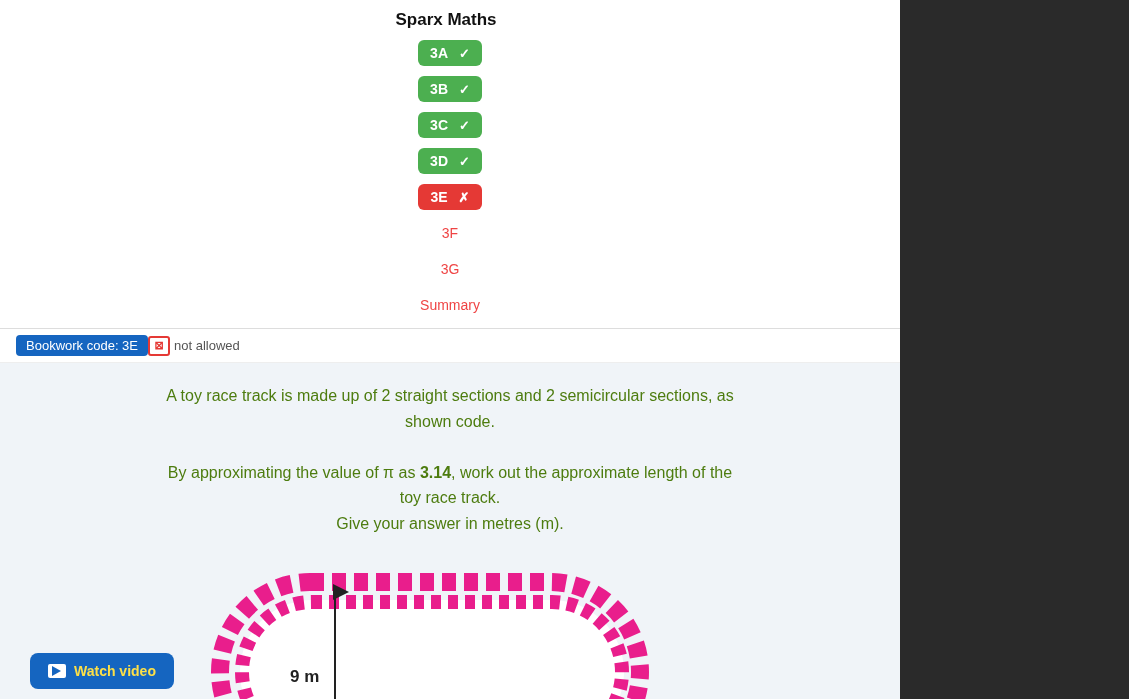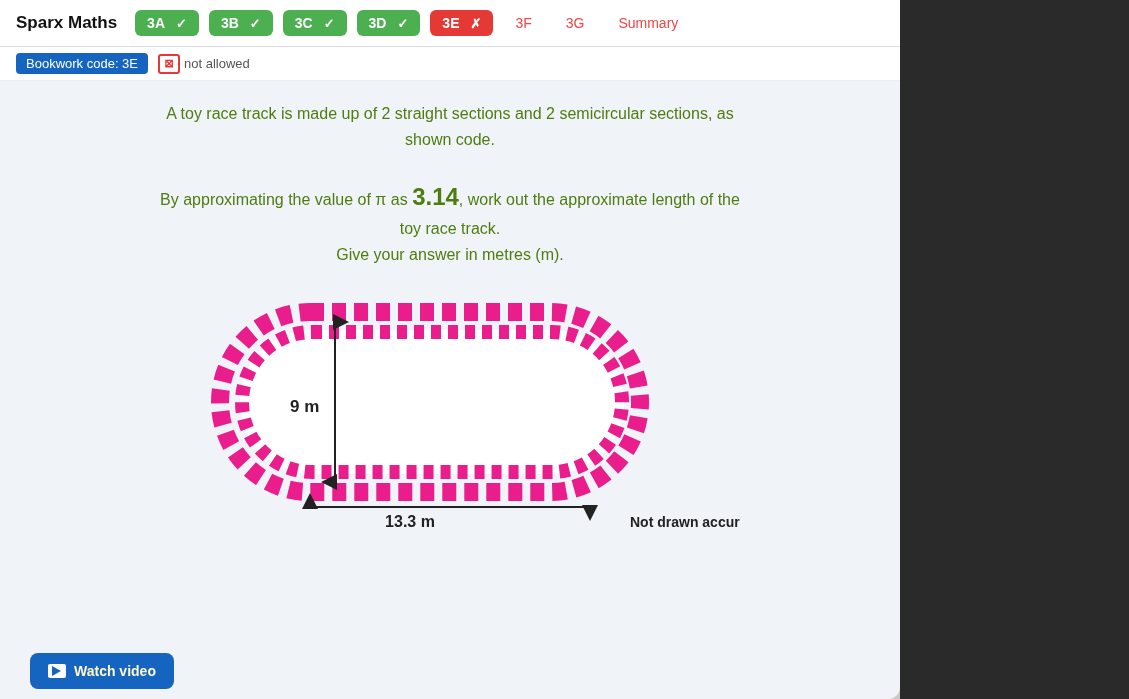--- a/index.html
+++ b/index.html
@@ -19,20 +19,21 @@
       border-radius: 0 12px 12px 0;
     }
     .header {
       background: white;
       padding: 10px 16px;
       display: flex;
       align-items: center;
       gap: 10px;
       border-bottom: 1px solid #ddd;
       flex-wrap: wrap;
+      flex-direction: column;
     }
     .app-title {
       font-weight: bold;
       font-size: 17px;
       color: #111;
       margin-right: 8px;
     }
     .nav-tab {
       display: flex;
       align-items: center;
@@ -59,21 +60,20 @@
       font-size: 13px;
     }
     .nav-tab .cross {
       color: white;
       font-size: 13px;
     }
     .sub-header {
       padding: 6px 16px;
       display: flex;
       align-items: center;
-      gap: 10px;
       background: white;
       border-bottom: 1px solid #eee;
     }
     .bookwork-code {
       background: #1565c0;
       color: white;
       padding: 3px 10px;
       border-radius: 4px;
       font-size: 13px;
     }
@@ -100,21 +100,21 @@
       padding: 20px 30px 10px 30px;
       background: #f0f4f8;
     }
     .question-text {
       font-size: 16px;
       color: #4d7c0f;
       line-height: 1.6;
       text-align: center;
     }
     .question-text .pi-val {
-      font-size: 24px;
+      font-size: 16px;
       font-weight: bold;
     }
     .diagram-container {
       display: flex;
       justify-content: center;
       align-items: flex-end;
       margin-top: 20px;
       position: relative;
     }
     .track-wrapper {
@@ -130,21 +130,21 @@
       position: absolute;
       bottom: 10px;
       width: 100%;
       display: flex;
       justify-content: space-between;
       align-items: center;
       padding: 0 30px;
     }
     .watch-video-btn {
       background: #1565c0;
-      color: #fef9c3;
+      color: #fde047;
       border: none;
       border-radius: 8px;
       padding: 10px 18px;
       font-size: 14px;
       font-weight: bold;
       cursor: pointer;
       display: flex;
       align-items: center;
       gap: 8px;
     }

